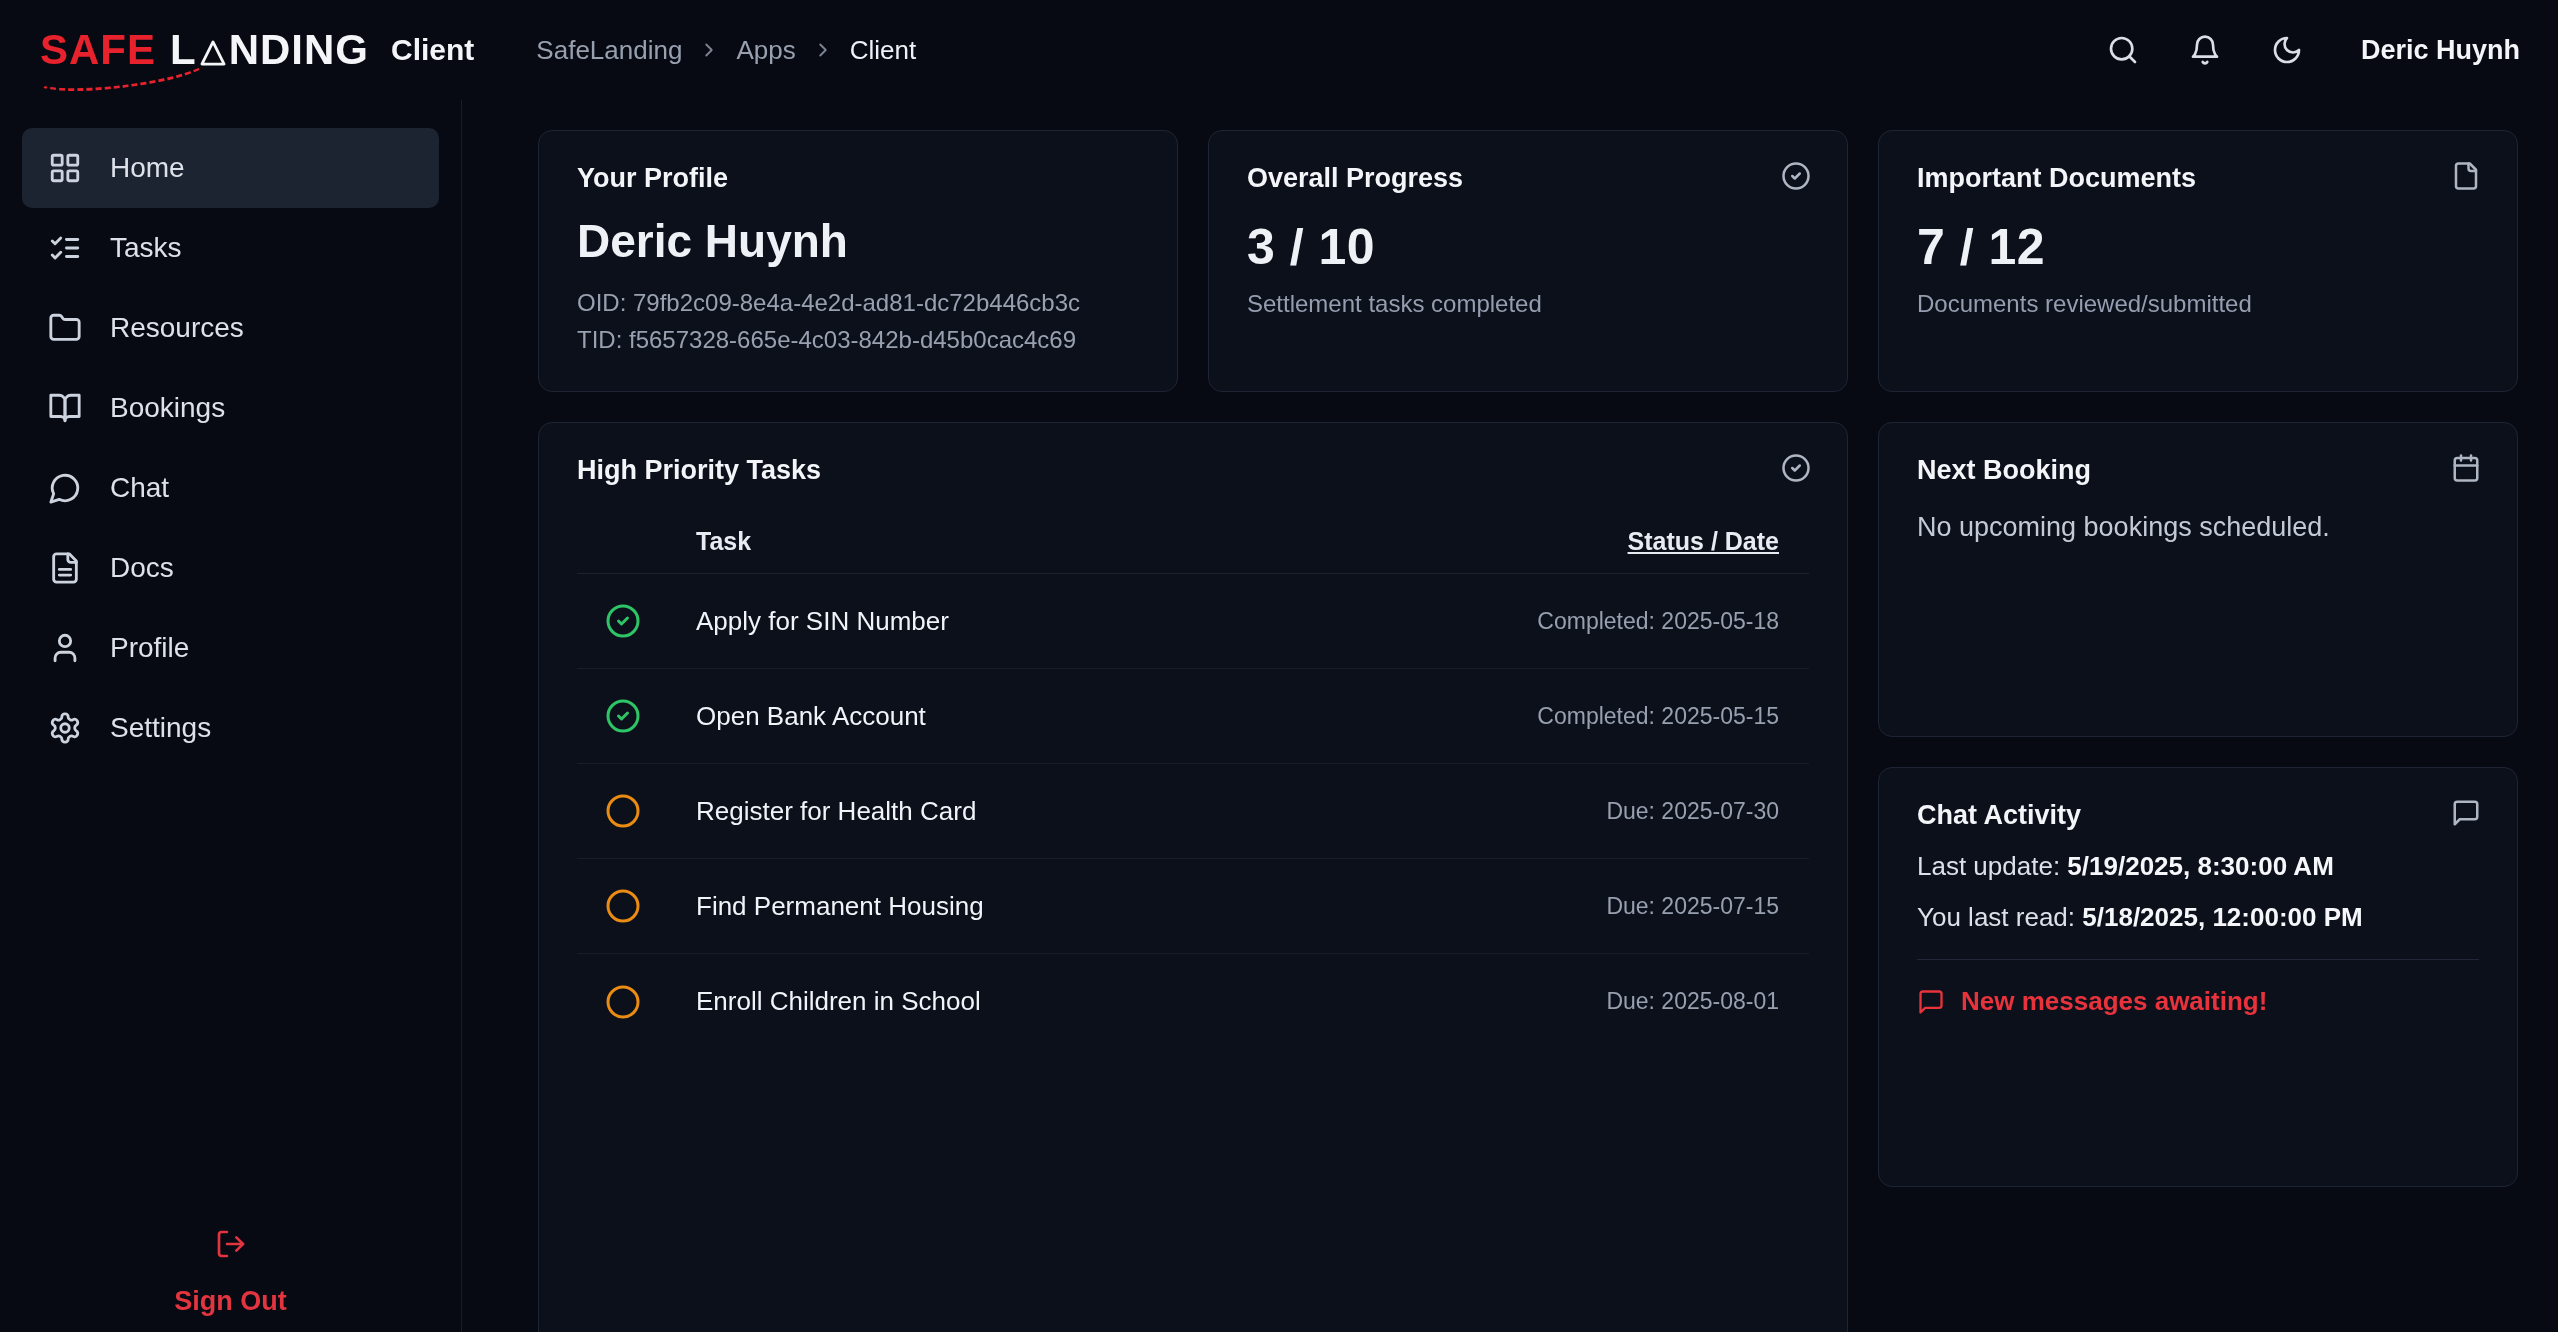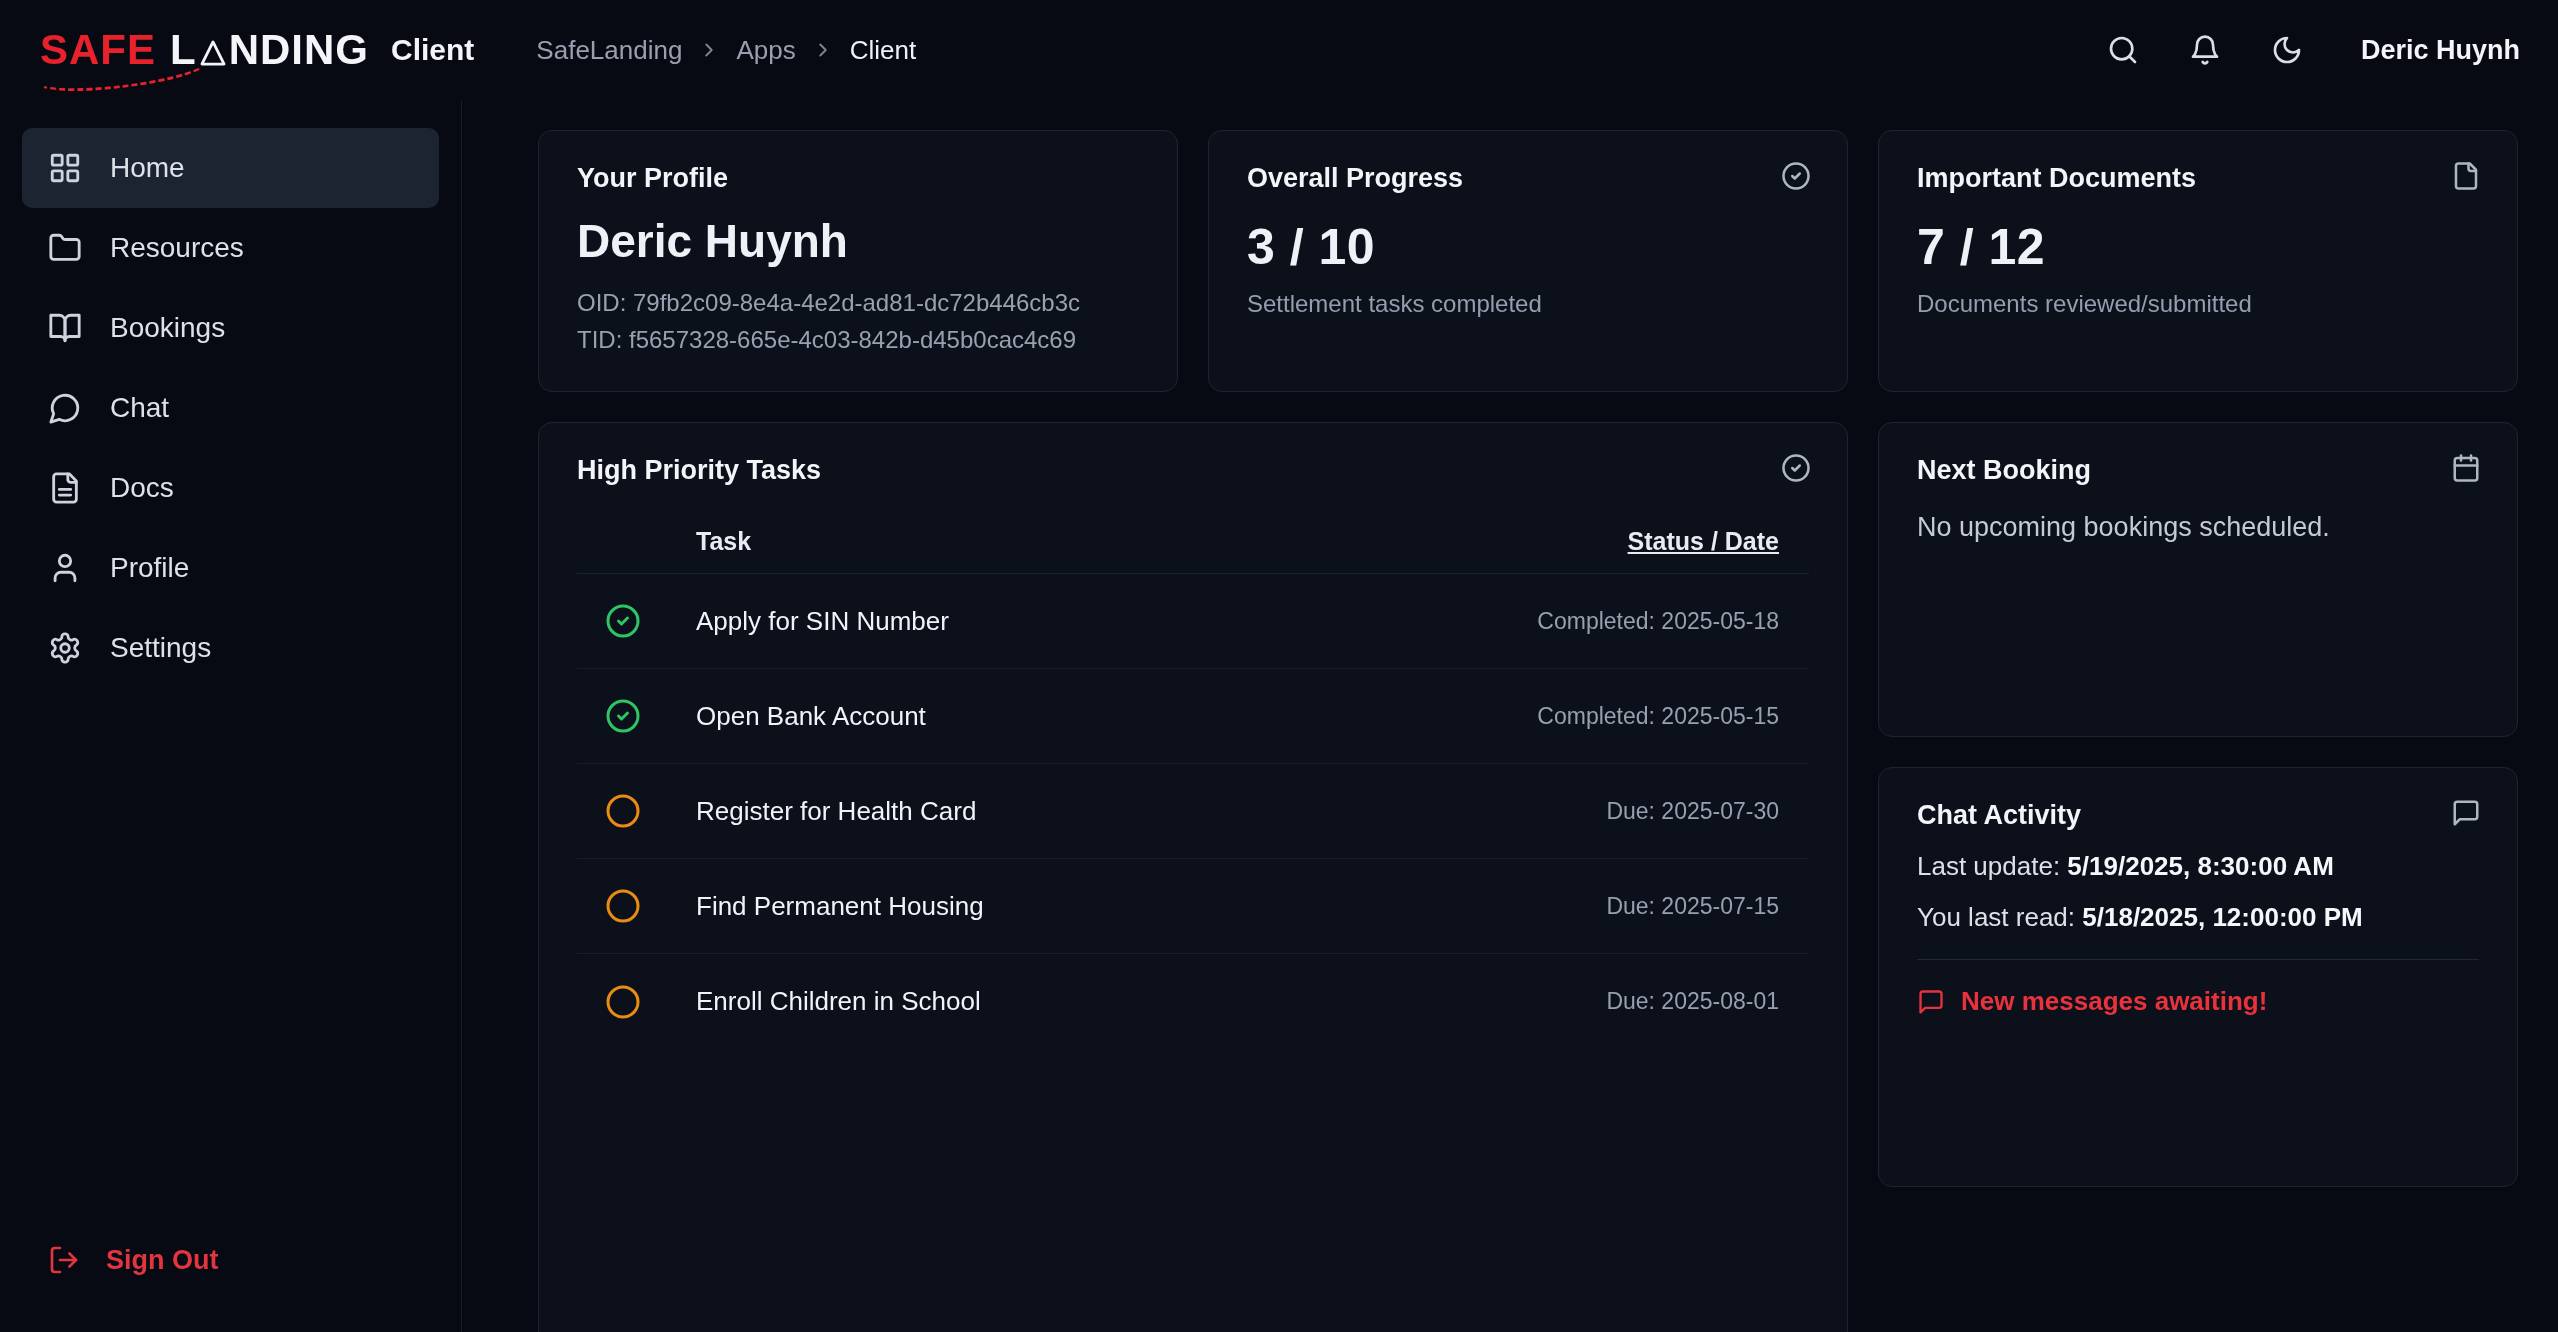--- a/index.html
+++ b/index.html
@@ -56,21 +56,21 @@
     display:flex; align-items:center; gap:28px;
     height:80px; padding:0 26px; border-radius:10px;
     font-size:28px; color:#dde2ea; cursor:pointer;
   }
   .nav-item.active { background:#1d2431; }
   .nav-icon { width:34px; height:34px; color:#ccd3df; }
   .signout {
     margin-top:auto; display:flex; align-items:center; gap:26px;
     padding:0 26px; height:64px;
     color:#e2353f; font-size:27px; font-weight:600; cursor:pointer;
-    background:none; border:none; font-family:inherit;
+    background:none; border:none; font-family:inherit;flex-direction:column;
   }
   .signout .icon { width:32px; height:32px; }
 
   
   .main {
     position:absolute; top:100px; left:462px; right:0; bottom:0;
     padding:30px 40px 40px 48px;
   }
   .grid { display:grid; grid-template-columns:repeat(3, 1fr); gap:30px;padding-left:28px; }
   .card {
@@ -188,20 +188,32 @@
   <div class="nav-item active">
     <span class="icon nav-icon">
         <svg viewBox="0 0 24 24" fill="none" stroke="currentColor" stroke-width="2" stroke-linecap="round" stroke-linejoin="round">
           <rect x="3" y="3" width="7" height="7" rx="1"></rect>
           <rect x="14" y="3" width="7" height="7" rx="1"></rect>
           <rect x="14" y="14" width="7" height="7" rx="1"></rect>
           <rect x="3" y="14" width="7" height="7" rx="1"></rect>
         </svg>
       </span>
     <span class="nav-label">Home</span>
+  </div>
+  <div class="nav-item">
+    <span class="icon nav-icon">
+        <svg viewBox="0 0 24 24" fill="none" stroke="currentColor" stroke-width="2" stroke-linecap="round" stroke-linejoin="round">
+          <path d="m3 7 2 2 4-4"></path>
+          <path d="m3 17 2 2 4-4"></path>
+          <line x1="13" y1="6" x2="21" y2="6"></line>
+          <line x1="13" y1="12" x2="21" y2="12"></line>
+          <line x1="13" y1="18" x2="21" y2="18"></line>
+        </svg>
+      </span>
+    <span class="nav-label">Tasks</span>
   </div>
   <div class="nav-item">
     <span class="icon nav-icon">
         <svg viewBox="0 0 24 24" fill="none" stroke="currentColor" stroke-width="2" stroke-linecap="round" stroke-linejoin="round">
           <path d="M20 20a2 2 0 0 0 2-2V8a2 2 0 0 0-2-2h-7.9a2 2 0 0 1-1.69-.9L9.6 3.9A2 2 0 0 0 7.93 3H4a2 2 0 0 0-2 2v13a2 2 0 0 0 2 2Z"></path>
         </svg>
       </span>
     <span class="nav-label">Resources</span>
   </div>
   <div class="nav-item">

